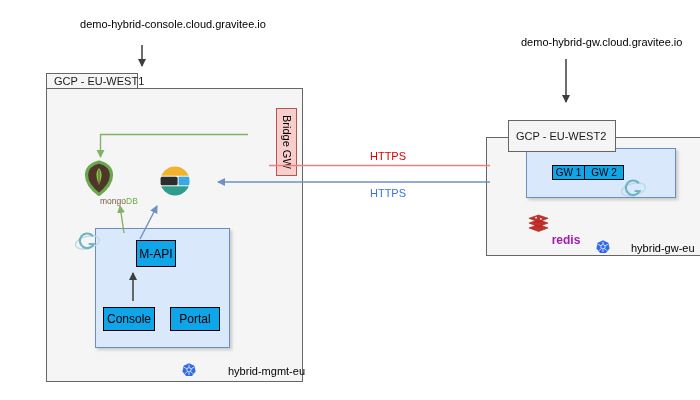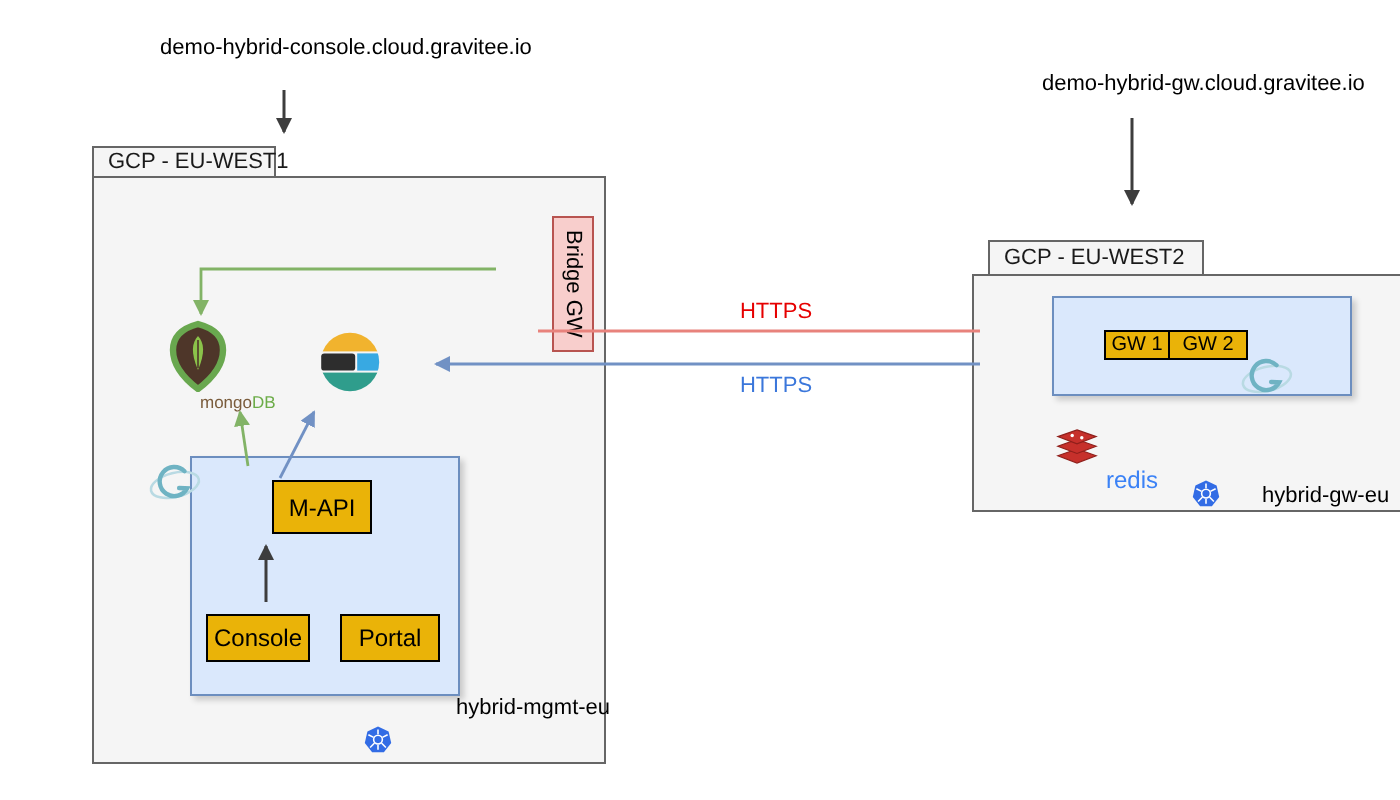--- a/index.html
+++ b/index.html
@@ -20,41 +20,41 @@
     box-sizing:border-box;font-size:11px;color:#1a1a1a;
     display:flex;align-items:center;padding-left:7px;z-index:3;white-space:nowrap;
   }
   .cluster-box{
     background:var(--cluster_fill,#dae8fc);
     border:1px solid var(--cluster_border,#6c8ebf);
     box-sizing:border-box;z-index:2;
     box-shadow:2px 2px 3px rgba(0,0,0,0.18);
   }
   .node-box{
-    background:#eab308;border:1.5px solid #000;box-sizing:border-box;
+    background:#0ea5e9;border:1.5px solid #000;box-sizing:border-box;
     display:flex;align-items:center;justify-content:center;
     font-size:12px;color:#000;z-index:4;white-space:nowrap;
   }
   .node-box.small{font-size:10px;border-width:1.4px;}
   .bridge-box{
     background:var(--bridge_fill,#f8cecc);
     border:1px solid var(--bridge_border,#b85450);
     box-sizing:border-box;z-index:4;
     display:flex;align-items:center;justify-content:center;
   }
   .bridge-box span{
     writing-mode:vertical-rl;font-size:11px;color:#000;white-space:nowrap;
   }
   .https-red{font-size:11px;color:var(--https_red,#e60000);z-index:5;}
   .https-blue{font-size:11px;color:var(--https_blue,#3b77db);z-index:5;}
   .icon-label{font-size:11px;color:#000;white-space:nowrap;z-index:4;}
   .mongo-label{font-size:8.5px;text-align:left;z-index:4;white-space:nowrap;}
   .mongo-label .w1{color:var(--mongo_brown_text,#7a5c3c);}
   .mongo-label .w2{color:var(--mongo_green,#6cac48);}
-  .redis-label{font-size:12px;color:#3b82f6;text-align:center;z-index:4;}
+  .redis-label{font-size:12px;color:#a21caf;text-align:center;z-index:4;font-weight:bold;}
   #connector-layer{position:absolute;left:0;top:0;z-index:6;pointer-events:none;}
   .ln-green{stroke:var(--line_green,#82b366);stroke-width:1.4;fill:none;}
   .ln-blue{stroke:var(--line_blue,#7191c4);stroke-width:1.4;fill:none;}
   .ln-red{stroke:var(--line_red,#e8827c);stroke-width:1.4;fill:none;}
   .ln-black{stroke:#3d3d3d;stroke-width:1.5;fill:none;}
   .mk-green{fill:var(--line_green,#82b366);}
   .mk-blue{fill:var(--line_blue,#7191c4);}
   .mk-black{fill:#3d3d3d;}
   svg.icon{z-index:5;position:absolute;}
 </style>
@@ -94,21 +94,21 @@
     <rect x="0.6" y="10.7" width="17" height="8.6" rx="1.6" fill="#2d2d2d"></rect>
   </svg>
 
   <div class="abs cluster-box" style="left:67px;top:228px;width:135px;height:120px;"></div>
 
   <svg class="icon" style="left:73px;top:232px;" width="28" height="20" viewBox="0 0 30 22">
     <ellipse cx="15.5" cy="11.5" rx="13.5" ry="6.6" fill="none" stroke="#b9dae3" stroke-width="1.4" transform="rotate(-14 15.5 11.5)"></ellipse>
     <path d="M20.8,4 A8,8 0 1 0 22.2,13.4 L17.8,13.2" fill="none" stroke="#6fb3c3" stroke-width="2.4" stroke-linecap="round"></path>
   </svg>
 
-  <div class="abs node-box" style="left:108px;top:240px;width:50px;height:27px;">
+  <div class="abs node-box" style="left:108px;top:240px;width:40px;height:27px;">
       <span>M-API</span>
     </div>
   <div class="abs node-box" style="left:142px;top:307px;width:50px;height:24px;">
       <span>Portal</span>
     </div>
   <div class="abs node-box" style="left:75px;top:307px;width:52px;height:24px;">
       <span>Console</span>
     </div>
 
   <svg class="icon" style="left:182px;top:363px;" width="14" height="14" viewBox="0 0 32 32">
@@ -116,23 +116,23 @@
     <circle cx="16" cy="15.5" r="5" fill="none" stroke="#fff" stroke-width="1.8"></circle>
     <g stroke="#fff" stroke-width="1.8">
       <line x1="16" y1="4" x2="16" y2="9.5"></line>
       <line x1="16" y1="21.5" x2="16" y2="27"></line>
       <line x1="5" y1="10" x2="11" y2="13"></line>
       <line x1="27" y1="10" x2="21" y2="13"></line>
       <line x1="7" y1="24.5" x2="12" y2="19.5"></line>
       <line x1="25" y1="24.5" x2="20" y2="19.5"></line>
     </g>
   </svg>
-  <div class="abs icon-label" style="left:200px;top:348px;">hybrid-mgmt-eu</div>
+  <div class="abs icon-label" style="left:200px;top:365px;">hybrid-mgmt-eu</div>
 
-  <div class="abs zone-tag" style="left:466px;top:120px;width:108px;height:18px;">GCP - EU-WEST2</div>
+  <div class="abs zone-tag" style="left:480px;top:120px;width:108px;height:32px;">GCP - EU-WEST2</div>
   <div class="abs zone-box" style="left:458px;top:137px;width:223px;height:119px;"></div>
 
   <div class="abs cluster-box" style="left:498px;top:148px;width:150px;height:50px;"></div>
 
   <div class="abs node-box small" style="left:524px;top:165px;width:33px;height:15px;">
       <span>GW 1</span>
     </div>
   <div class="abs node-box small" style="left:556px;top:165px;width:40px;height:15px;">
       <span>GW 2</span>
     </div>

